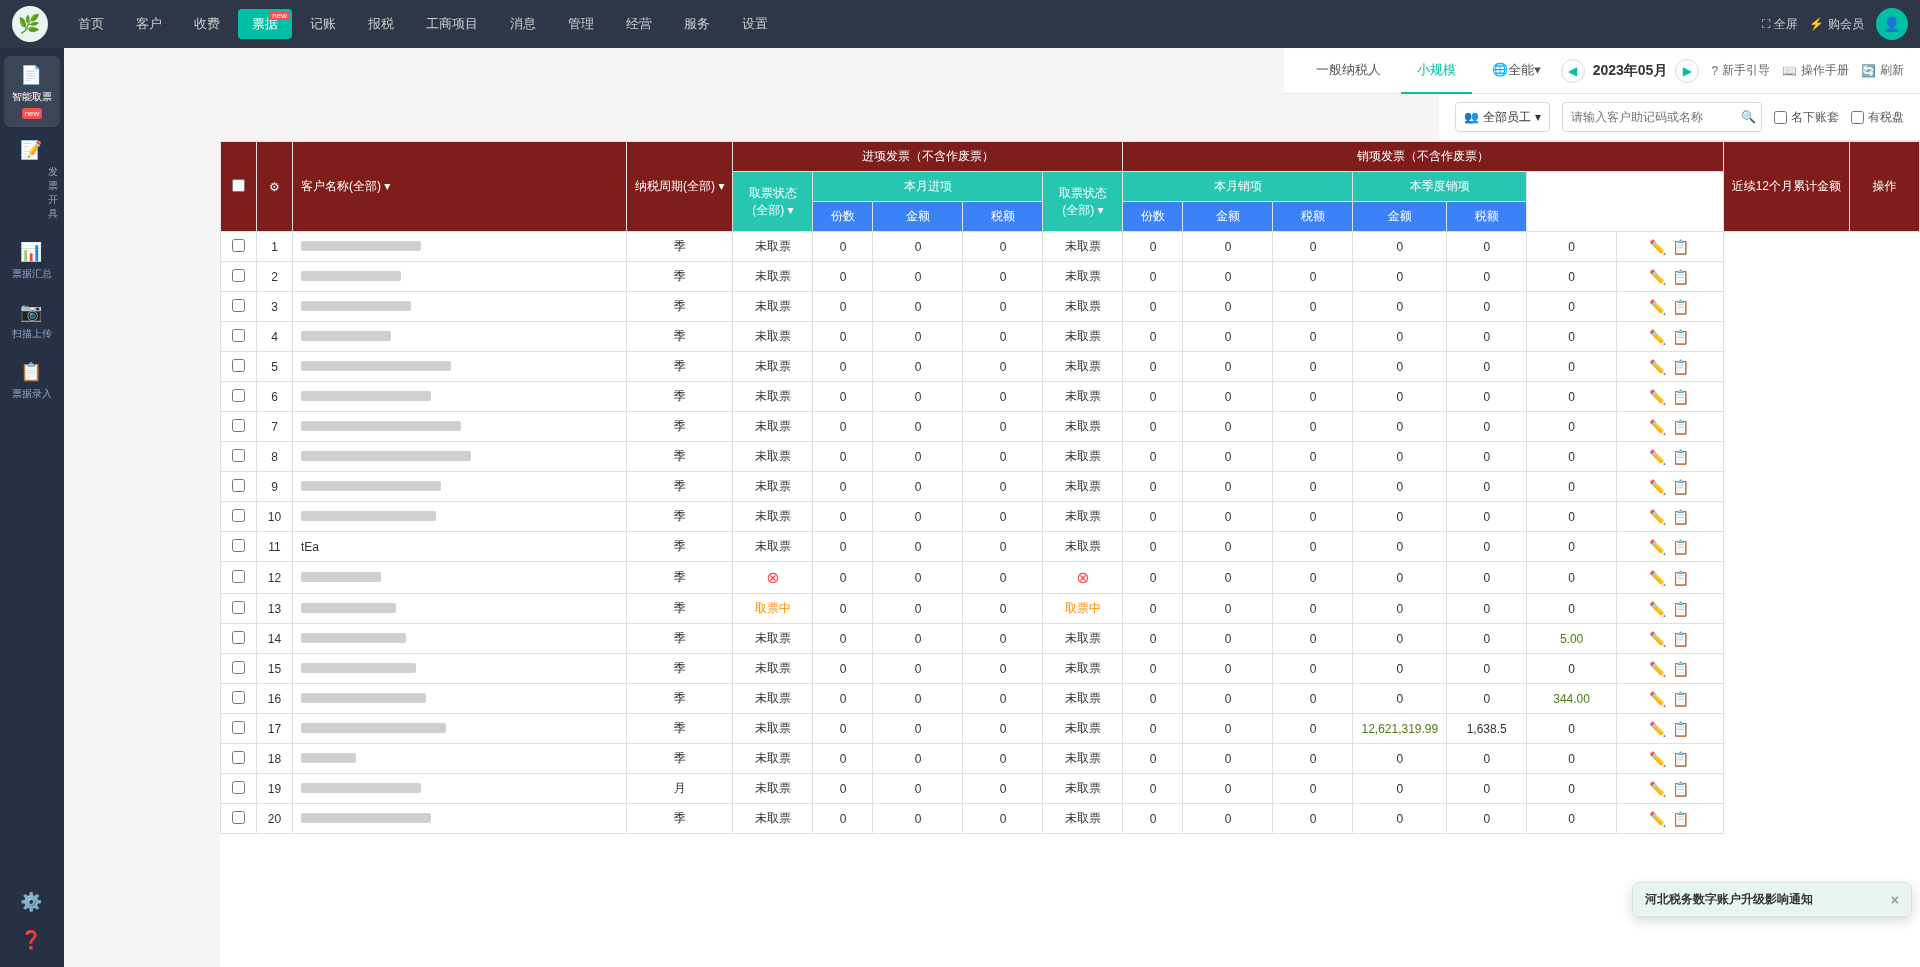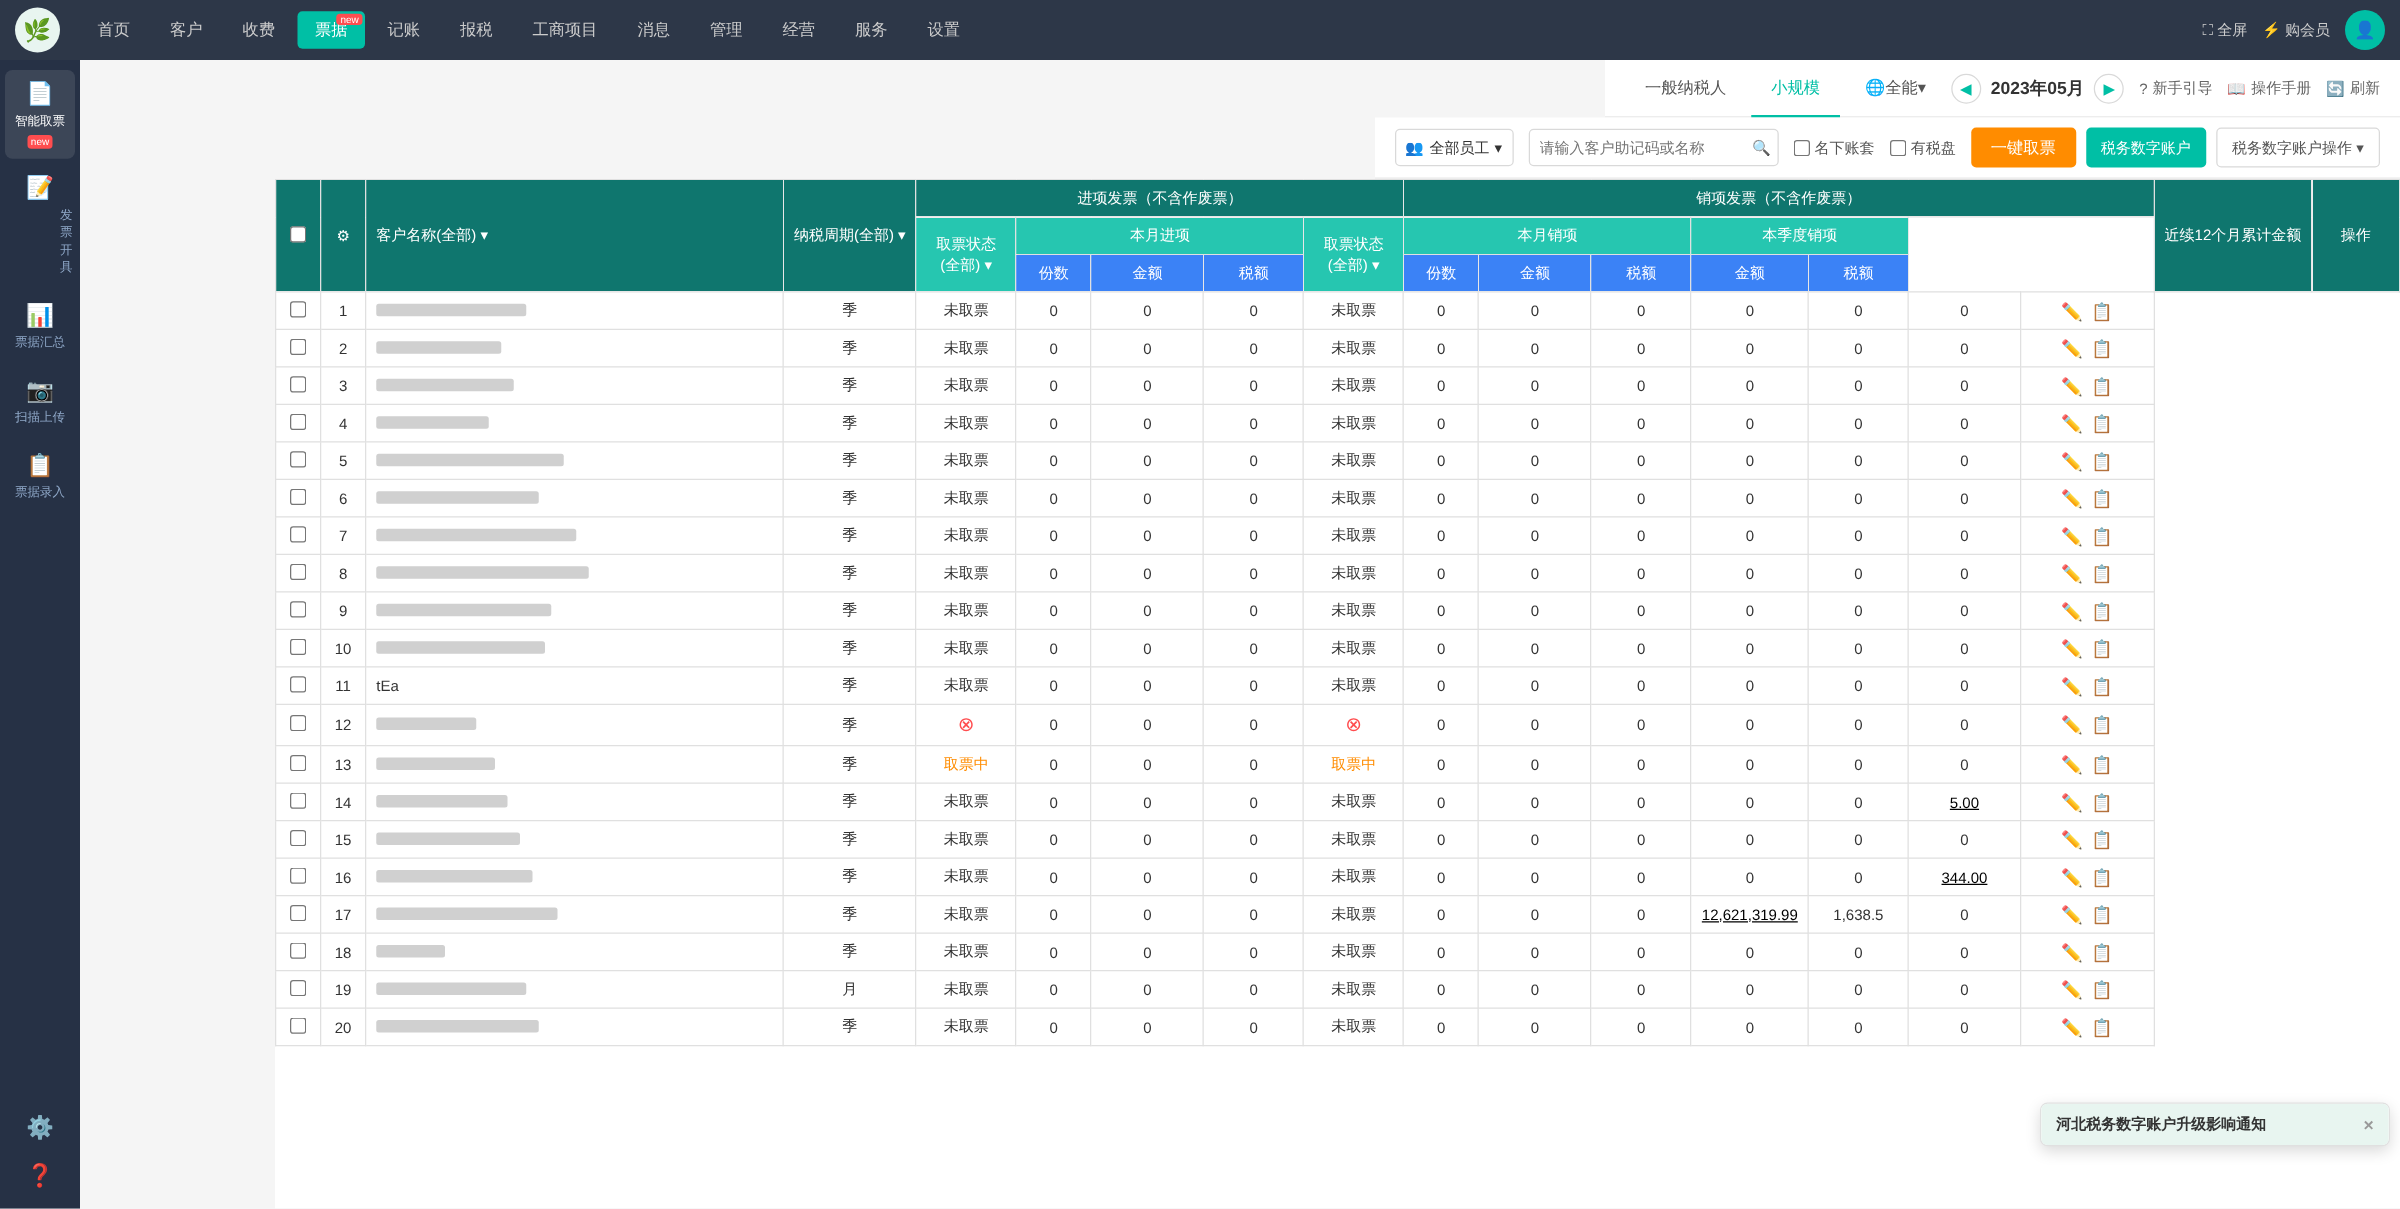--- a/index.html
+++ b/index.html
@@ -192,21 +192,21 @@
       width: 100%; border-collapse: collapse; font-size: 12px;
       min-width: 1700px;
     }
     th, td {
       border: 1px solid #e0e0e0;
       padding: 6px 8px;
       text-align: center;
       white-space: nowrap;
     }
     th {
-      background: #0f766e;
+      background: #7f1d1d;
       color: #fff;
       font-weight: normal;
       position: sticky; top: 0; z-index: 2;
     }
     th.sub-header {
       background: #26c6b0;
     }
     th.sub-sub-header {
       background: #3b82f6;
     }
@@ -262,21 +262,21 @@
       background: #e8f5f0; padding: 8px 12px;
       font-weight: bold; color: #333;
       display: flex; justify-content: space-between; align-items: center;
     }
     .notif-body {
       padding: 10px 12px; color: #555; line-height: 1.7;
     }
     .notif-close { cursor: pointer; color: #999; font-size: 14px; }
 
     
-    .amount-link { color: #000000; cursor: pointer; text-decoration: underline; }
+    .amount-link { color: #4d7c0f; cursor: pointer; }
 
     
     .table-wrap::-webkit-scrollbar { width: 6px; height: 6px; }
     .table-wrap::-webkit-scrollbar-thumb { background: #ccc; border-radius: 3px; }
   </style>
 </head>
 <body>
 
 <div class="top-nav">
   <div class="logo">
@@ -384,25 +384,20 @@
         <span class="search-btn">🔍</span>
       </div>
       <label class="checkbox-label">
         <input type="checkbox" style="">
         <span>名下账套</span>
       </label>
       <label class="checkbox-label">
         <input type="checkbox" style="">
         <span>有税盘</span>
       </label>
-      <div class="toolbar-right">
-        <button class="btn-primary">一键取票</button>
-        <button class="btn-default">税务数字账户</button>
-        <button class="btn-outline">税务数字账户操作 ▾</button>
-      </div>
     </div>
 
     <div style="flex:1;display:flex;flex-direction:column;overflow:hidden;position:relative;">
       <div class="table-wrap">
         <table>
           <thead>
             <tr>
               <th class="col-checkbox" rowspan="3">
                 <input type="checkbox" style="">
               </th>

